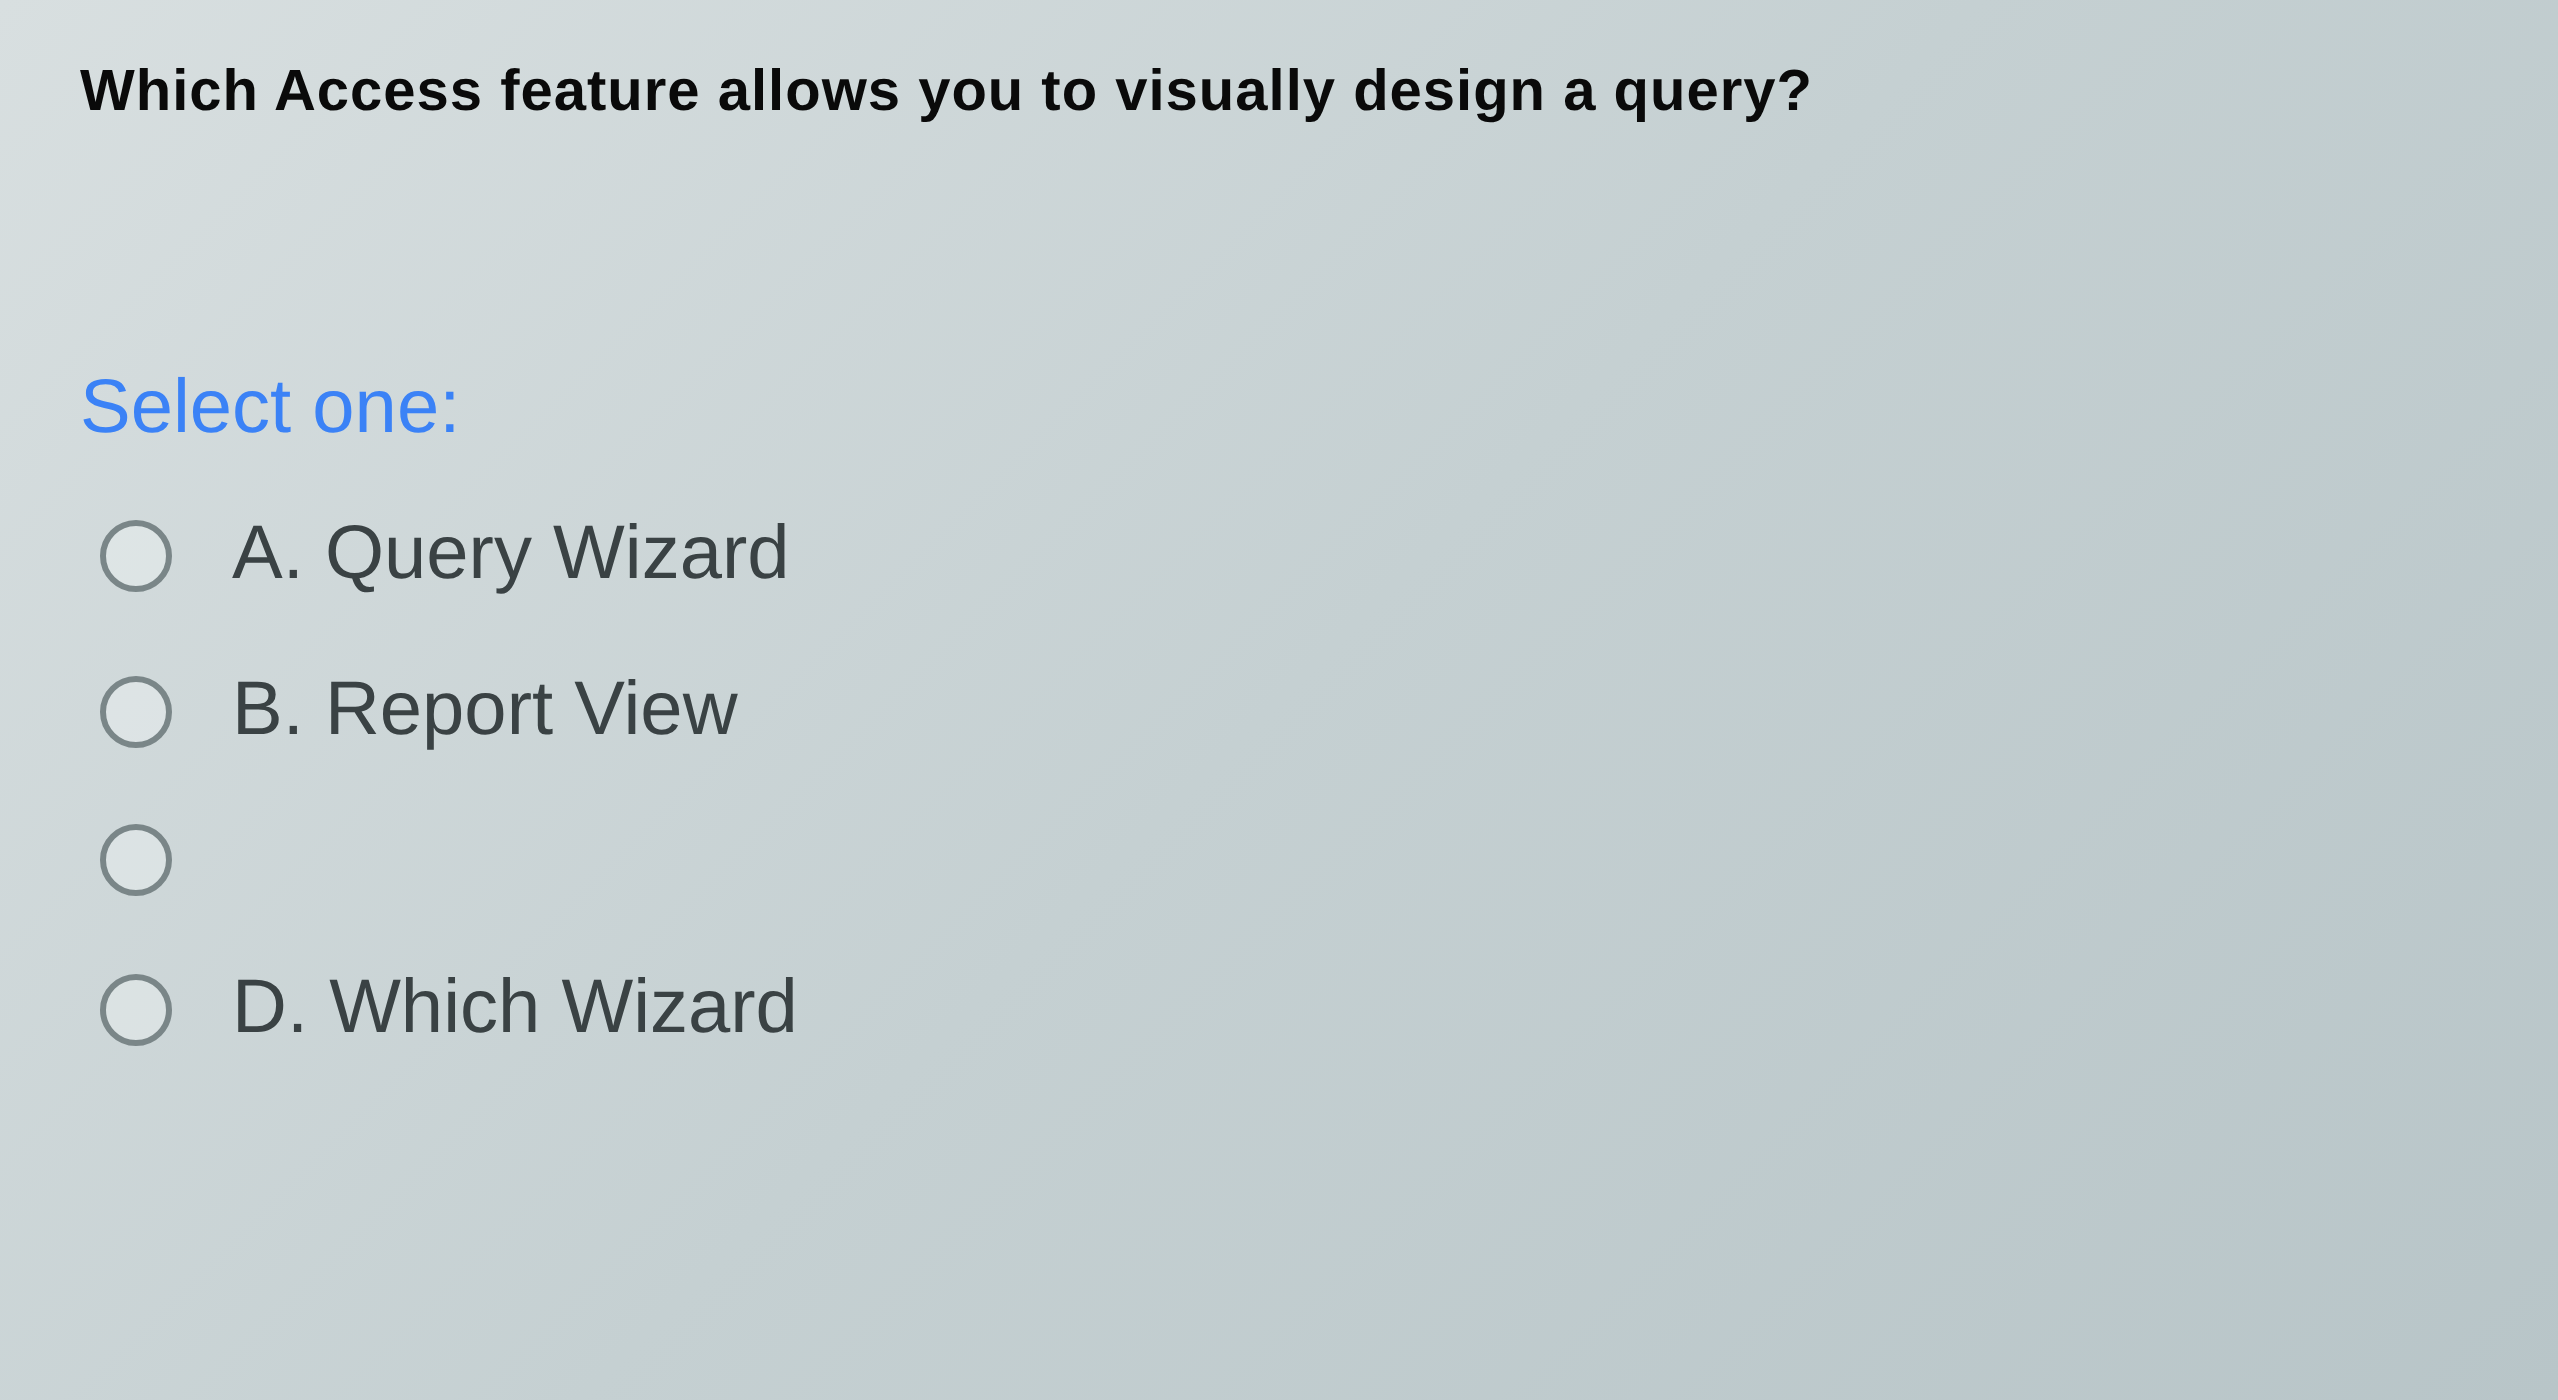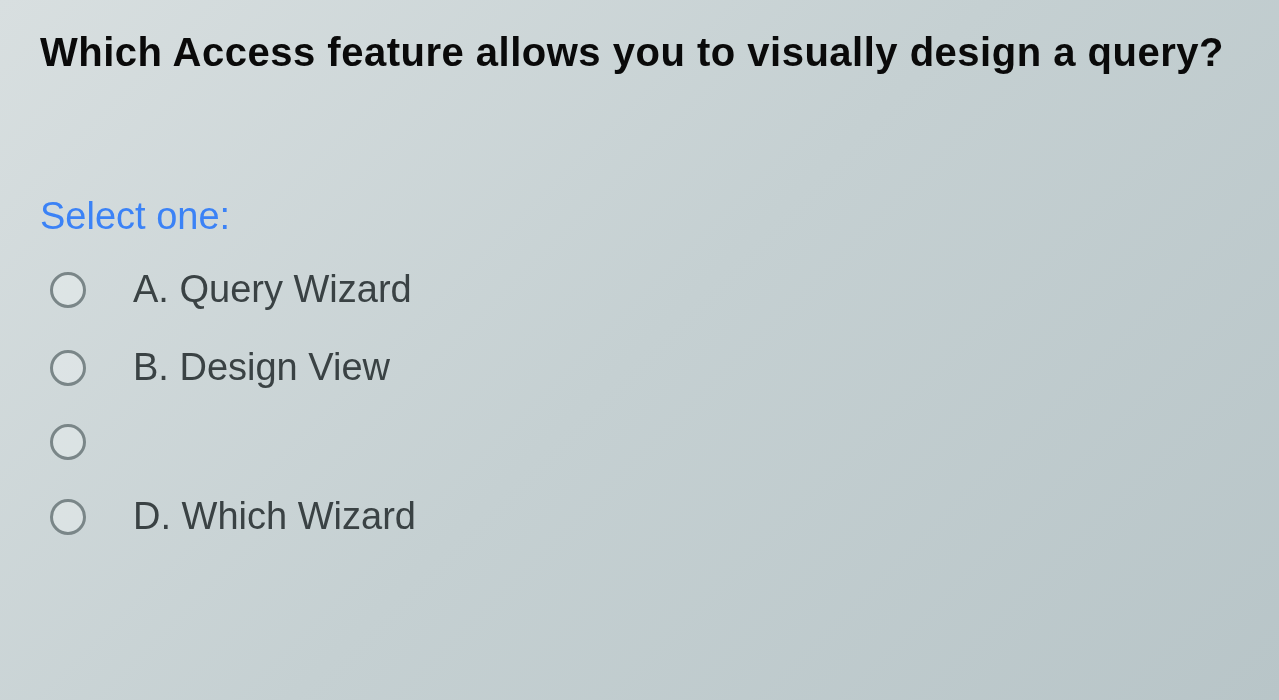--- a/index.html
+++ b/index.html
@@ -10,21 +10,21 @@
     body {
       width: 1279px;
       height: 700px;
       background: linear-gradient(135deg, #d8dfe0 0%, #c5d0d2 50%, #b8c5c8 100%);
       font-family: 'Segoe UI', Arial, sans-serif;
       padding: 30px 40px;
       color: #1a1a1a;
       overflow: hidden;
     }
     .question-title {
-      font-size: 40px;
+      font-size: 29px;
       font-weight: 700;
       color: #0a0a0a;
       margin-bottom: 120px;
       letter-spacing: 0.5px;
     }
     .select-label {
       font-size: 38px;
       font-weight: 400;
       color: #3b82f6;
       margin-bottom: 30px;
@@ -46,21 +46,20 @@
       height: 36px;
       border: 3px solid #7a8688;
       border-radius: 50%;
       background: rgba(240, 245, 246, 0.4);
       flex-shrink: 0;
     }
     .option-text {
       font-size: 38px;
       font-weight: 400;
       color: #3a4244;
-      margin-left: 17px;
     }
   </style>
 </head>
 <body>
 
 <h1 class="question-title">Which Access feature allows you to visually design a query?</h1>
 
 <div class="select-label">Select one:</div>
 
 <div class="options-list">
@@ -68,21 +67,21 @@
     <span class="radio-circle"></span>
     <span class="option-text">
       <span>A.</span>
       <span>Query Wizard</span>
     </span>
   </label>
   <label class="option-row">
     <span class="radio-circle"></span>
     <span class="option-text">
       <span>B.</span>
-      <span>Design View</span>
+      <span>Report View</span>
     </span>
   </label>
   <label class="option-row">
     <span class="radio-circle"></span>
   </label>
   <label class="option-row">
     <span class="radio-circle"></span>
     <span class="option-text">
       <span>D.</span>
       <span>Which Wizard</span>

